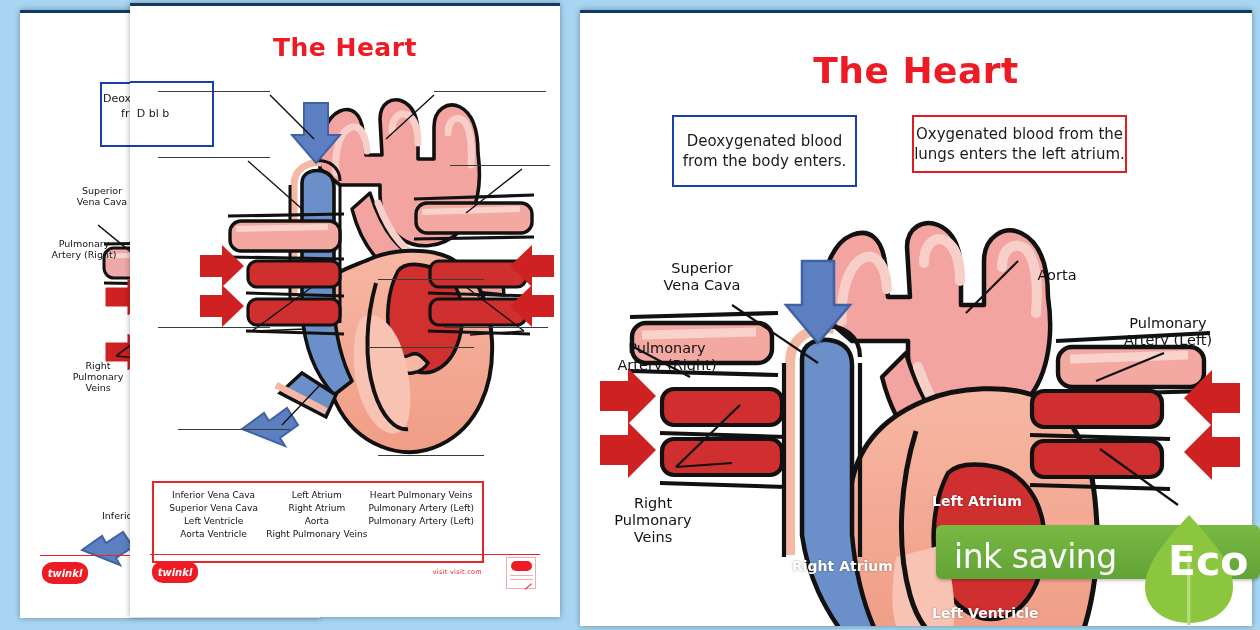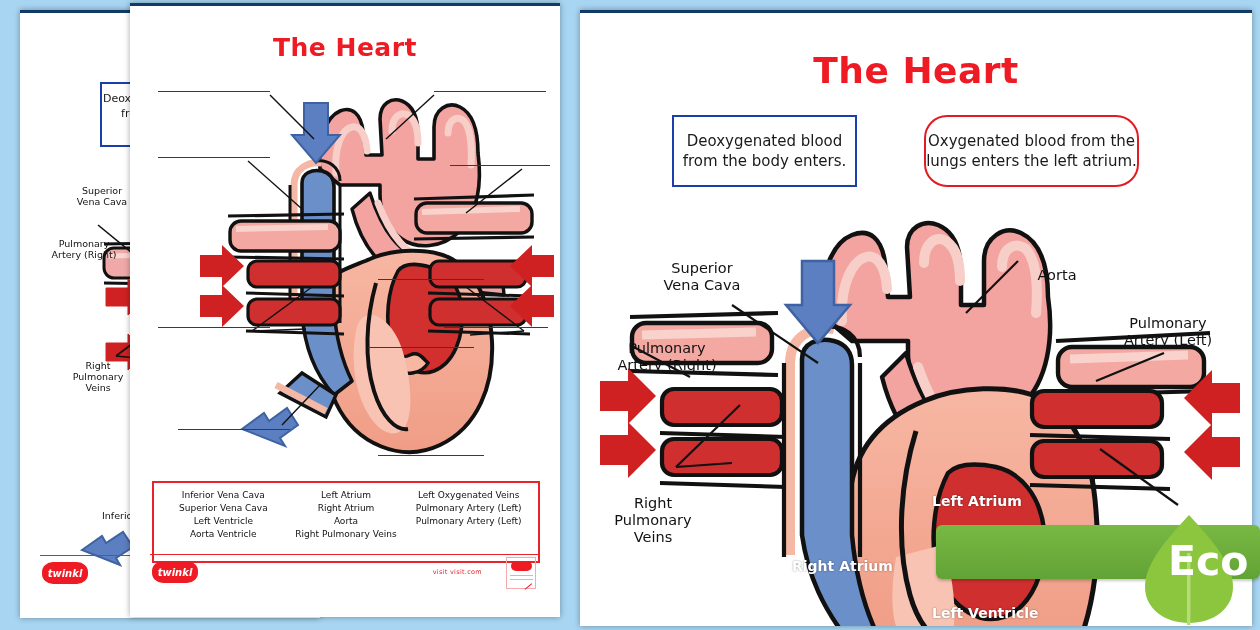--- a/index.html
+++ b/index.html
@@ -58,21 +58,21 @@
     display: flex; align-items: center; justify-content: center;
     font-family: "DejaVu Sans", "Liberation Sans", sans-serif;
   }
   .info-box.blue { border: 2px solid #1a3faa; }
   .info-box.red  { border: 2px solid #e21b22; }
 
   
   #mid-box-blue  { left: -38px; top: 78px; width: 122px;  height: 66px; font-size: 11px; }
   
   #r-box-blue { left: 92px;  top: 105px; width: 185px; height: 72px; font-size: 15px; }
-  #r-box-red  { left: 344px; top: 105px; width: 215px; height: 72px; font-size: 15px; border-radius: 23px; }
+  #r-box-red  { left: 332px; top: 105px; width: 215px; height: 58px; font-size: 15px; }
 
   
   .diagram { position: absolute; }
   #mid-diagram   { left: 0;   top: 70px;  width: 430px; height: 400px; }
   #right-diagram { left: 0;   top: 195px; width: 672px; height: 435px; }
   #left-diagram  { left: 0;   top: 60px;  width: 300px; height: 540px; }
 
   
   .anno {
     position: absolute;
@@ -105,21 +105,21 @@
 
   
   .wordbank {
     position: absolute;
     box-sizing: border-box;
     border: 2px solid #e8232a;
     background: #fff;
     display: flex;
     padding: 7px 8px;
   }
-  #mid-wordbank { left: 22px; top: 478px; width: 388px; height: 82px; }
+  #mid-wordbank { left: 22px; top: 478px; width: 332px; height: 82px; }
   .wb-col { flex: 1; display: flex; flex-direction: column; align-items: center; justify-content: flex-start; gap: 3px; }
   .wb-item {
     font-size: 9px;
     color: #111;
     font-family: "DejaVu Sans", "Liberation Sans", sans-serif;
     white-space: nowrap;
   }
 
   
   .footer {
@@ -248,20 +248,25 @@
 
     <div class="footer">
       <div class="twinkl-logo">twinkl</div>
     </div>
   </div>
 
   <div class="sheet" id="sheet-mid">
 
     <div class="doc-title">The Heart</div>
 
+    <div class="info-box blue" id="mid-box-blue">
+      <span>D
+bl
+b</span>
+    </div>
 
     <div class="diagram" id="mid-diagram">
       <svg class="heart" width="430" height="400" viewBox="0 0 430 400">
         <defs>
           <linearGradient id="musc" x1="0" y1="0" x2="0" y2="1">
             <stop offset="0%" stop-color="#f7b7a3"></stop>
               <stop offset="100%" stop-color="#f09d86"></stop>
           </linearGradient>
         </defs>
 
@@ -378,21 +383,21 @@
         <div class="wb-item">Left Ventricle</div>
         <div class="wb-item">Aorta Ventricle</div>
       </div>
       <div class="wb-col">
         <div class="wb-item">Left Atrium</div>
         <div class="wb-item">Right Atrium</div>
         <div class="wb-item">Aorta</div>
         <div class="wb-item">Right Pulmonary Veins</div>
       </div>
       <div class="wb-col">
-        <div class="wb-item">Left Oxygenated Veins</div>
+        <div class="wb-item">Heart Pulmonary Veins</div>
         <div class="wb-item">Pulmonary Artery (Left)</div>
         <div class="wb-item">Pulmonary Artery (Left)</div>
       </div>
     </div>
 
     <div class="footer">
       <div class="twinkl-logo">twinkl</div>
       <div class="visit-url">visit visit.com</div>
       <div class="corner-badge">
         <div class="cb-pill"></div>
@@ -519,16 +524,17 @@
       <div class="inner-label" style="left:352px; top:400px;">Left Ventricle</div>
     </div>
   </div>
 
   <div id="eco-badge">
     <div id="eco-bar"></div>
     <svg id="eco-leaf" viewBox="0 0 96 114">
       <path d="M48,2 C74,30 92,52 92,74 C92,96 72,110 48,110 C24,110 4,96 4,74 C4,52 22,30 48,2 Z" fill="#8cc63f"></path>
       <rect x="46" y="40" width="3.4" height="72" fill="#b6dc7a"></rect>
     </svg>
+    <div id="eco-ink">ink saving</div>
     <div id="eco-word">Eco</div>
   </div>
 
 </div>
 
 </body></html>

